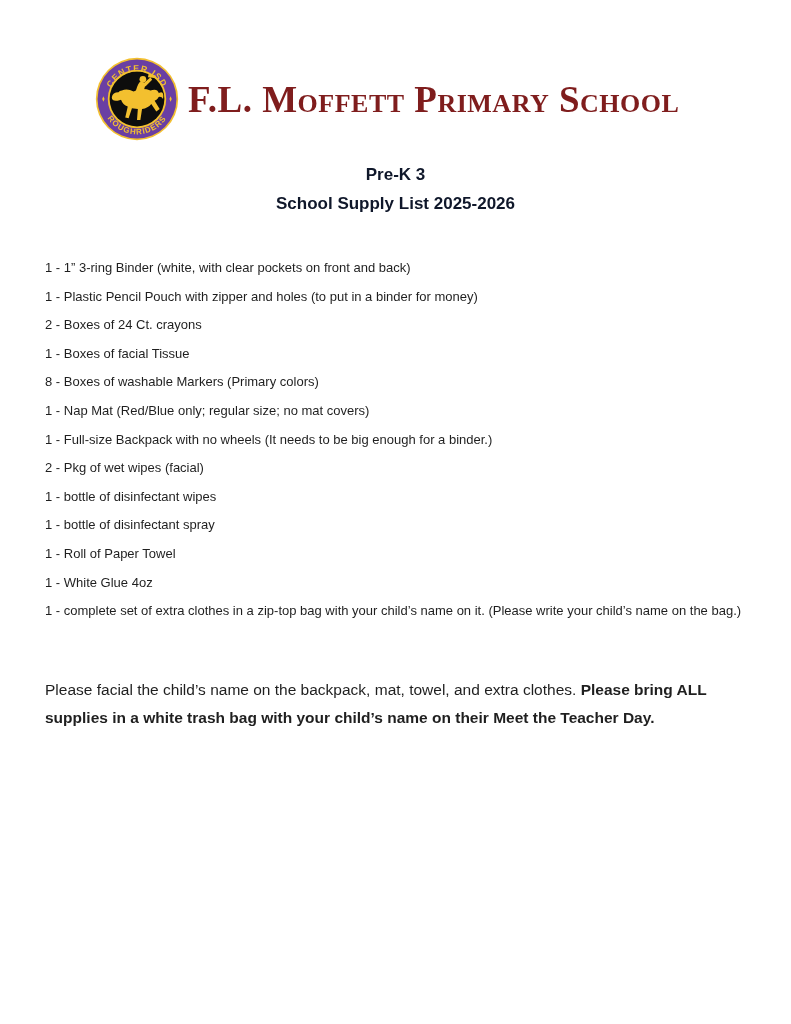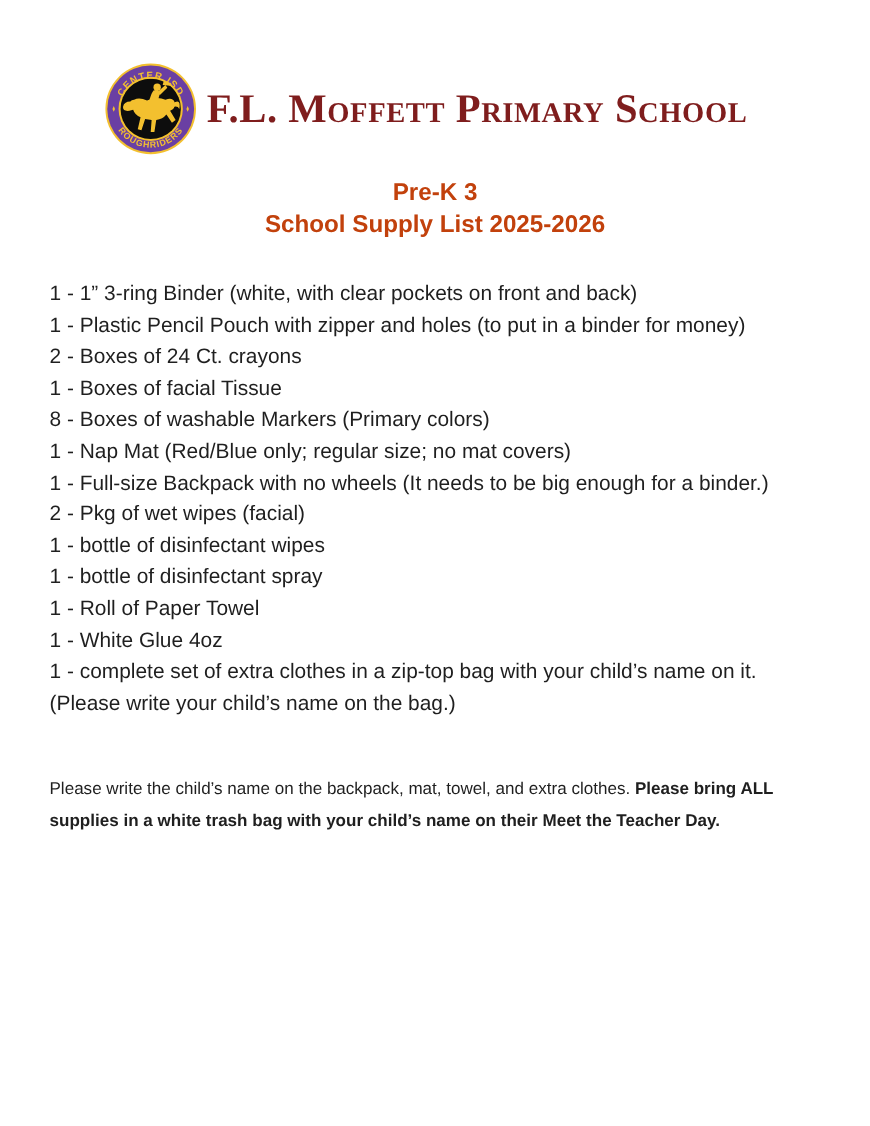--- a/index.html
+++ b/index.html
@@ -32,29 +32,29 @@
     font-size: 37px;
     letter-spacing: 0.5px;
     color: #7f1d1d;
     white-space: nowrap;
     line-height: 1;
   }
   .doc-title {
     margin-top: 19px;
     text-align: center;
     font-weight: bold;
-    font-size: 22px;
+    font-size: 17px;
     line-height: 29px;
-    color: #c2410c;
+    color: #0f172a;
   }
   .supply-list {
     list-style: none;
     margin: 36px 0 0 0;
     padding: 0;
-    font-size: 19px;
+    font-size: 13px;
     line-height: 28.6px;
   }
   .supply-item { margin: 0; }
   .footer-note {
     margin: 50px 0 0 0;
     font-size: 15.5px;
     line-height: 28.6px;
   }
   .footer-note .bold { font-weight: bold; }
   .logo text {
@@ -113,15 +113,15 @@
       <li class="supply-item">1 - Nap Mat (Red/Blue only; regular size; no mat covers)</li>
       <li class="supply-item">1 - Full-size Backpack with no wheels (It needs to be big enough for a binder.)</li>
       <li class="supply-item">2 - Pkg of wet wipes (facial)</li>
       <li class="supply-item">1 - bottle of disinfectant wipes</li>
       <li class="supply-item">1 - bottle of disinfectant spray</li>
       <li class="supply-item">1 - Roll of Paper Towel</li>
       <li class="supply-item">1 - White Glue 4oz</li>
       <li class="supply-item">1 - complete set of extra clothes in a zip-top bag with your child’s name on it. (Please write your child’s name on the bag.)</li>
     </ul>
 
-  <p class="footer-note"><span>Please write the child’s name on the backpack, mat, towel, and extra clothes. </span><span class="bold">Please bring ALL supplies in a white trash bag with your child’s name on their Meet the Teacher Day.</span></p>
+  <p class="footer-note"><span>Please facial the child’s name on the backpack, mat, towel, and extra clothes. </span><span class="bold">Please bring ALL supplies in a white trash bag with your child’s name on their Meet the Teacher Day.</span></p>
 
 </div>
 
 </body></html>

